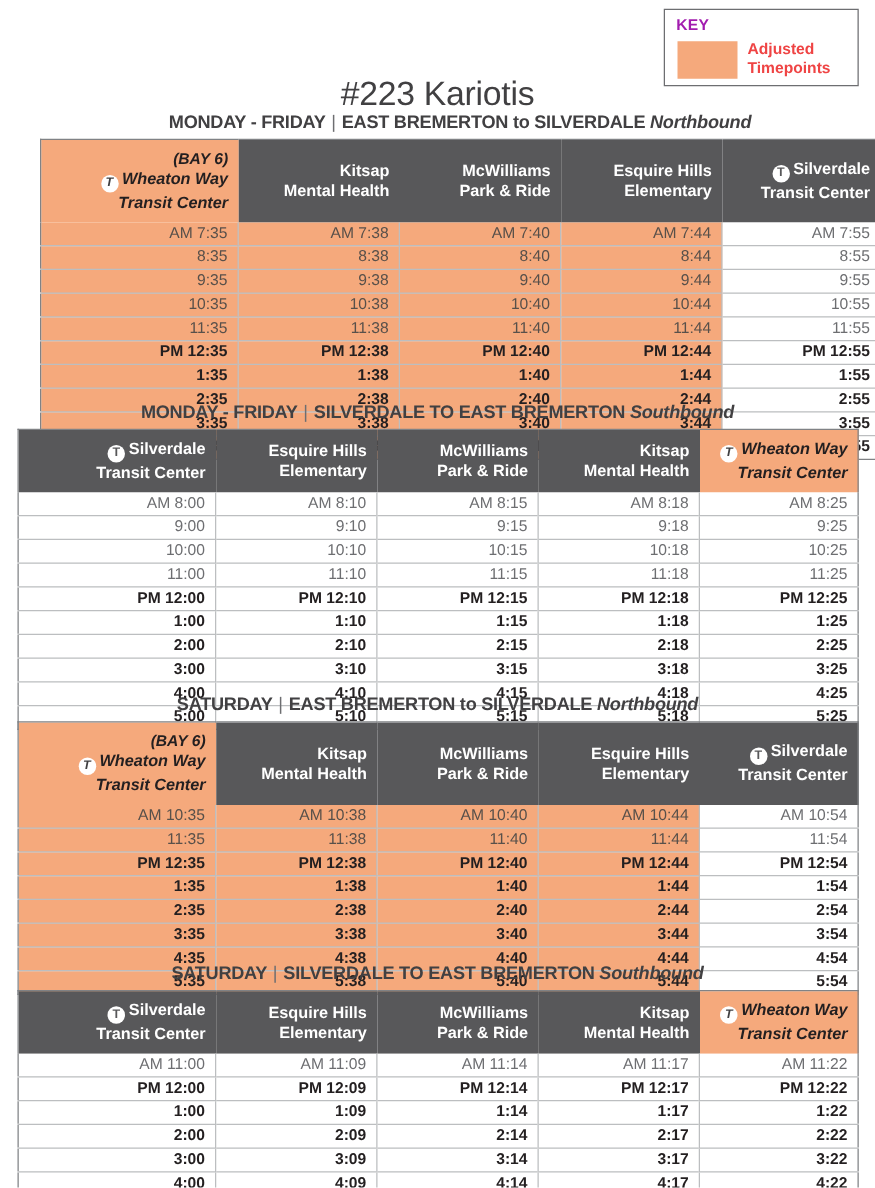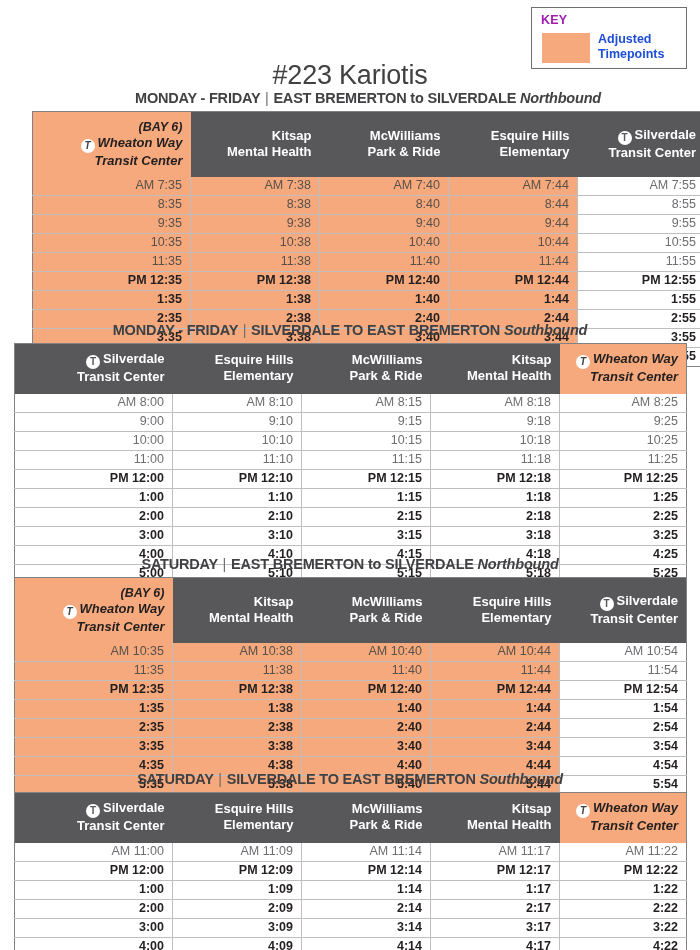--- a/index.html
+++ b/index.html
@@ -45,21 +45,21 @@
     background: #f5a97c;
   }
   .key-label {
     position: absolute;
     top: 24px;
     left: 66px;
     width: 84px;
     font-size: 12.5px;
     font-weight: bold;
     line-height: 15px;
-    color: #1d4ed8;
+    color: #ef4444;
   }
 
   
   .route-title {
     position: absolute;
     top: 60px;
     left: 0;
     width: 700px;
     text-align: center;
     font-size: 27px;

